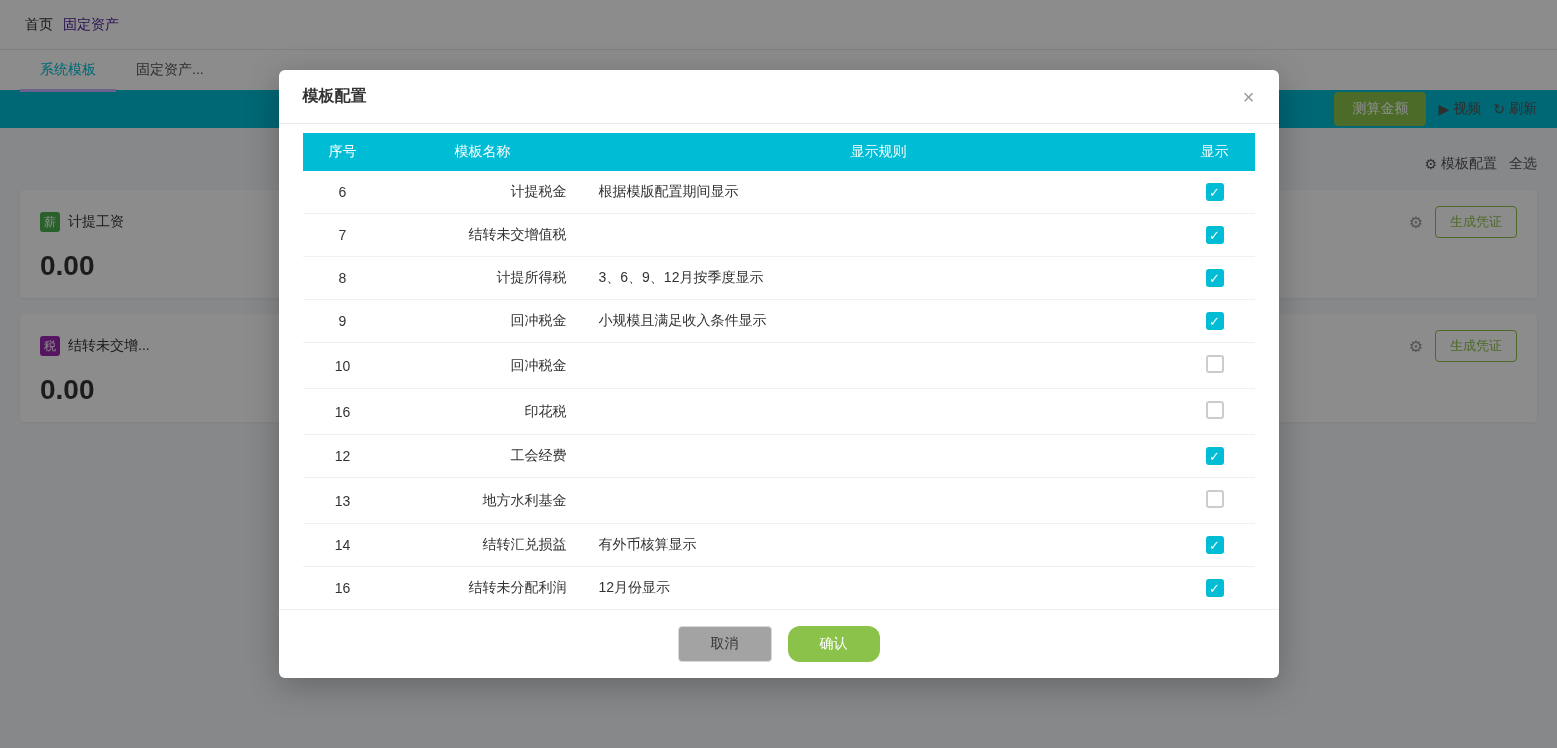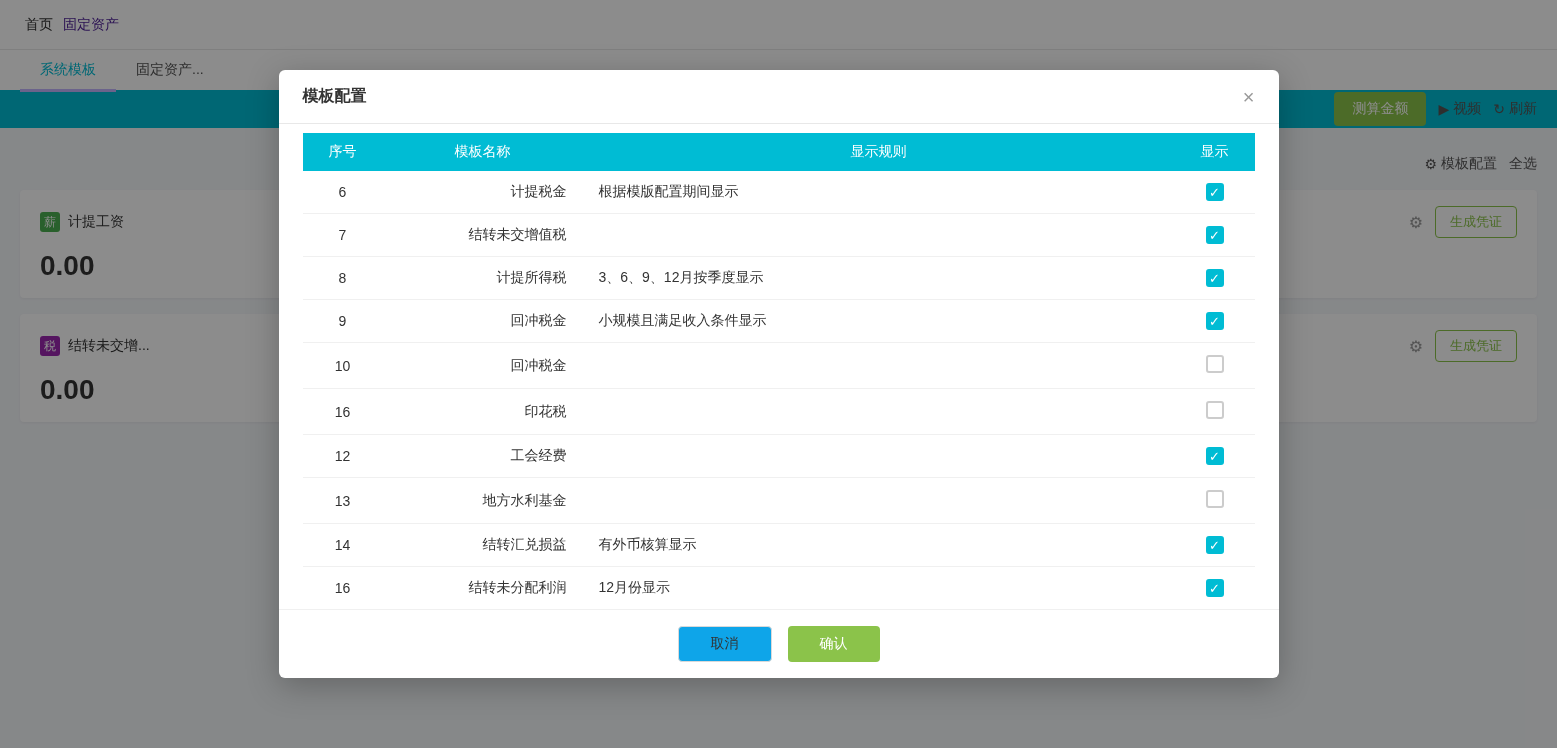--- a/index.html
+++ b/index.html
@@ -292,32 +292,32 @@
     .modal-footer {
       display: flex;
       justify-content: center;
       gap: 16px;
       padding: 16px 24px;
       border-top: 1px solid #f0f0f0;
     }
     .btn-cancel {
       padding: 8px 32px;
       border: 1px solid #d9d9d9;
-      background: #0ea5e9;
+      background: #a3a3a3;
       color: #333;
       border-radius: 4px;
       cursor: pointer;
       font-size: 14px;
     }
     .btn-confirm {
       padding: 8px 32px;
       border: none;
       background: #8bc34a;
       color: #fff;
-      border-radius: 4px;
+      border-radius: 12px;
       cursor: pointer;
       font-size: 14px;
     }
 
     .table-wrapper {
       position: relative;
     }
   </style>
 </head>
 <body>

